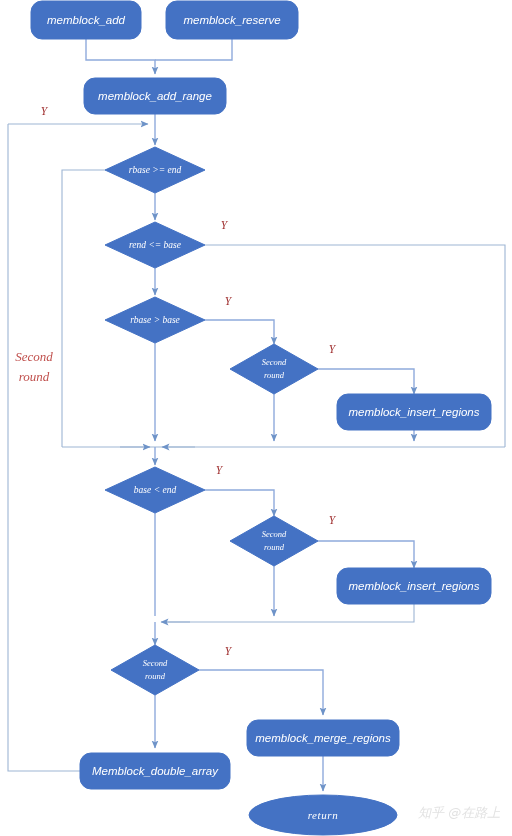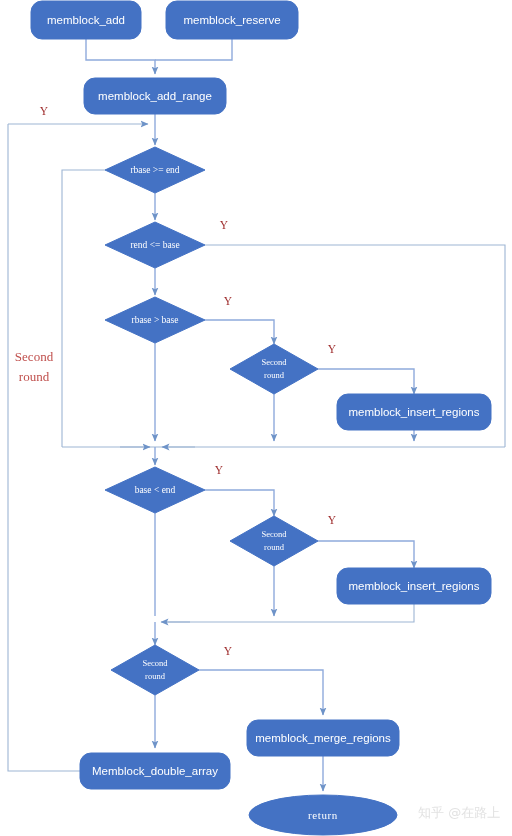--- a/index.html
+++ b/index.html
@@ -10,20 +10,21 @@
   body {
     width: 512px;
     height: 836px;
     font-family: "Liberation Sans", sans-serif;
     overflow: hidden;
   }
   #flowchart-root {
     position: relative;
     width: 476px;
     height: 836px;
+    font-style: italic;
   }
   svg#flow-svg {
     display: block;
     width: 512px;
     height: 836px;
   }
   .node-shape {
     fill: #4472C4;
     stroke: #4472C4;
     stroke-width: 1;

